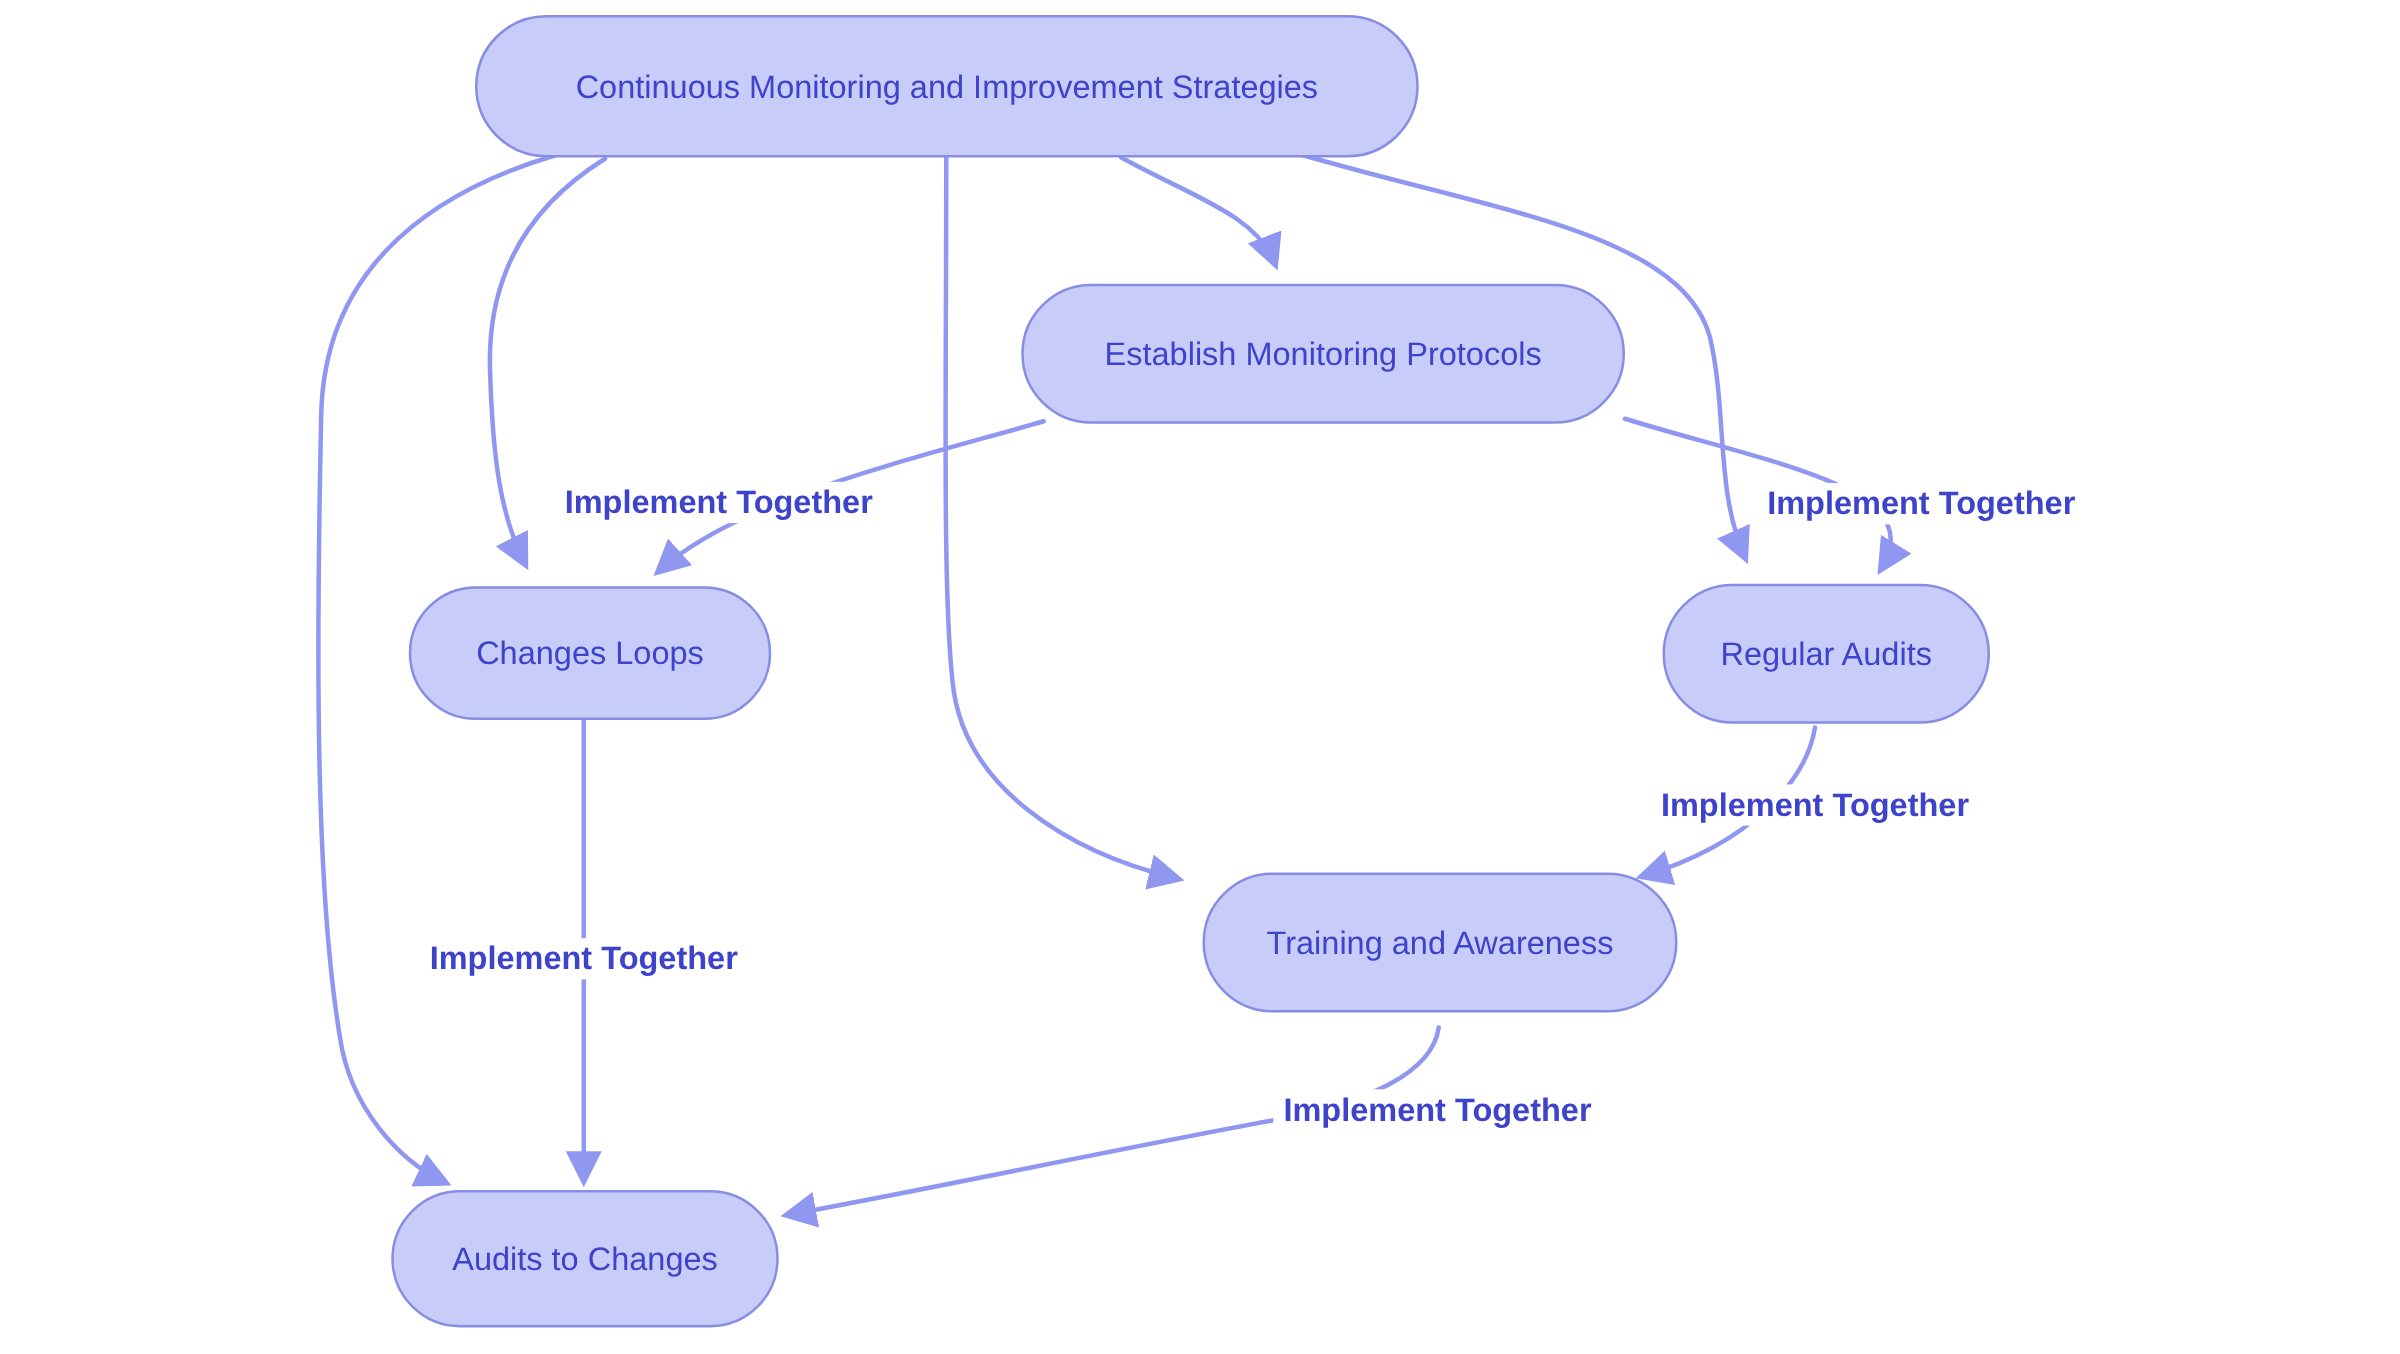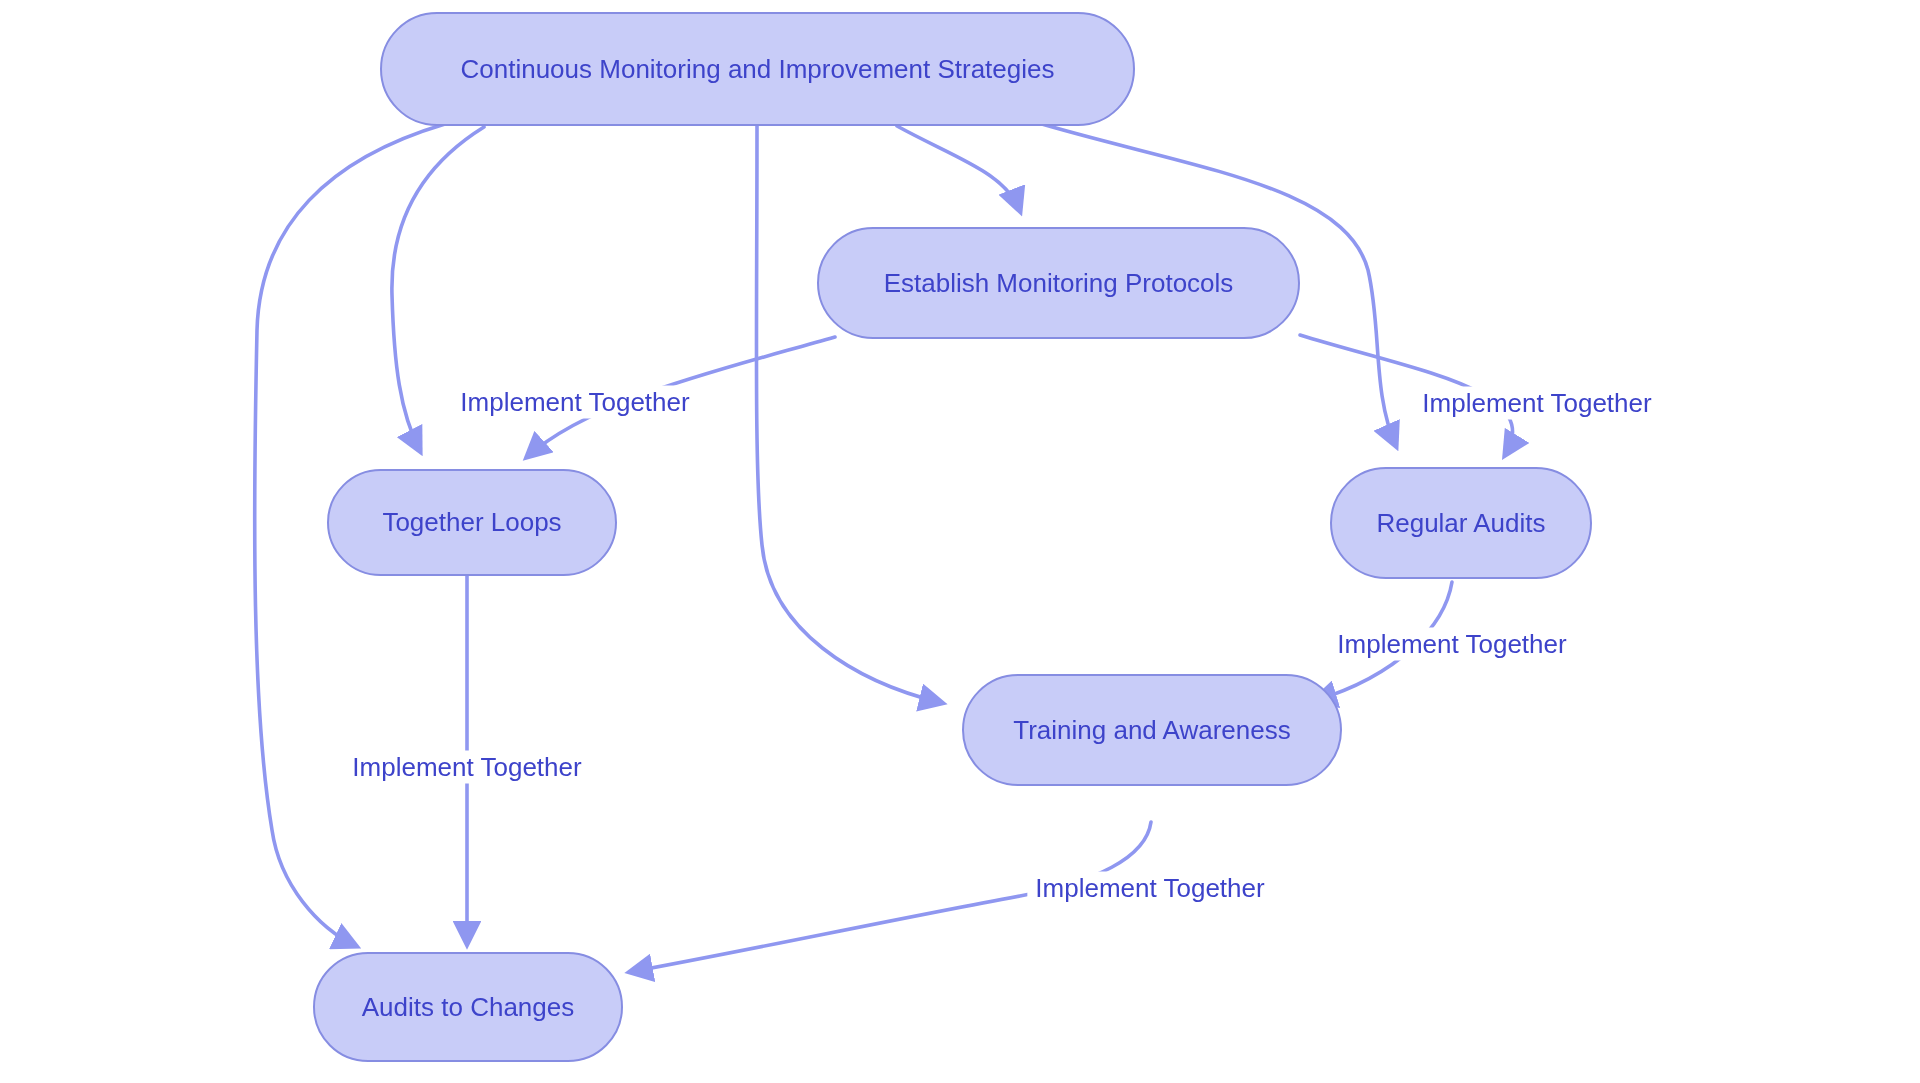--- a/index.html
+++ b/index.html
@@ -28,20 +28,21 @@
     text-align:right;
   }
   .edge-label{
     position:absolute;
     transform:translate(-50%,-50%);
     background:var(--background);
     color:var(--ink);
     font-size:26px;
     padding:1px 8px;
     white-space:nowrap;
+    font-weight:bold;
   }
 </style>
 </head>
 <body>
 
 <div class="canvas">
 
   <svg class="edges-layer" viewBox="0 0 1920 1083" xmlns="http://www.w3.org/2000/svg">
     <defs>
       <marker id="arrow" viewBox="0 0 10 10" refX="8" refY="5" markerWidth="8" markerHeight="8" orient="auto-start-reverse">
@@ -62,28 +63,28 @@
 
   <div class="node" style="left:380px;top:12px;width:755px;height:114px;">
     <span>Continuous Monitoring and Improvement Strategies</span>
   </div>
 
   <div class="node" style="left:817px;top:227px;width:483px;height:112px;">
     <span>Establish Monitoring Protocols</span>
   </div>
 
   <div class="node" style="left:327px;top:469px;width:290px;height:107px;">
-    <span>Together Loops</span>
+    <span>Changes Loops</span>
   </div>
 
   <div class="node" style="left:1330px;top:467px;width:262px;height:112px;">
     <span>Regular Audits</span>
   </div>
 
-  <div class="node" style="left:962px;top:674px;width:380px;height:112px;">
+  <div class="node" style="left:962px;top:698px;width:380px;height:112px;">
     <span>Training and Awareness</span>
   </div>
 
   <div class="node" style="left:313px;top:952px;width:310px;height:110px;">
     <span>Audits to Changes</span>
   </div>
 
   <div class="edge-label" style="left:575px;top:402px;">Implement Together</div>
 
   <div class="edge-label" style="left:1537px;top:403px;">Implement Together</div>

